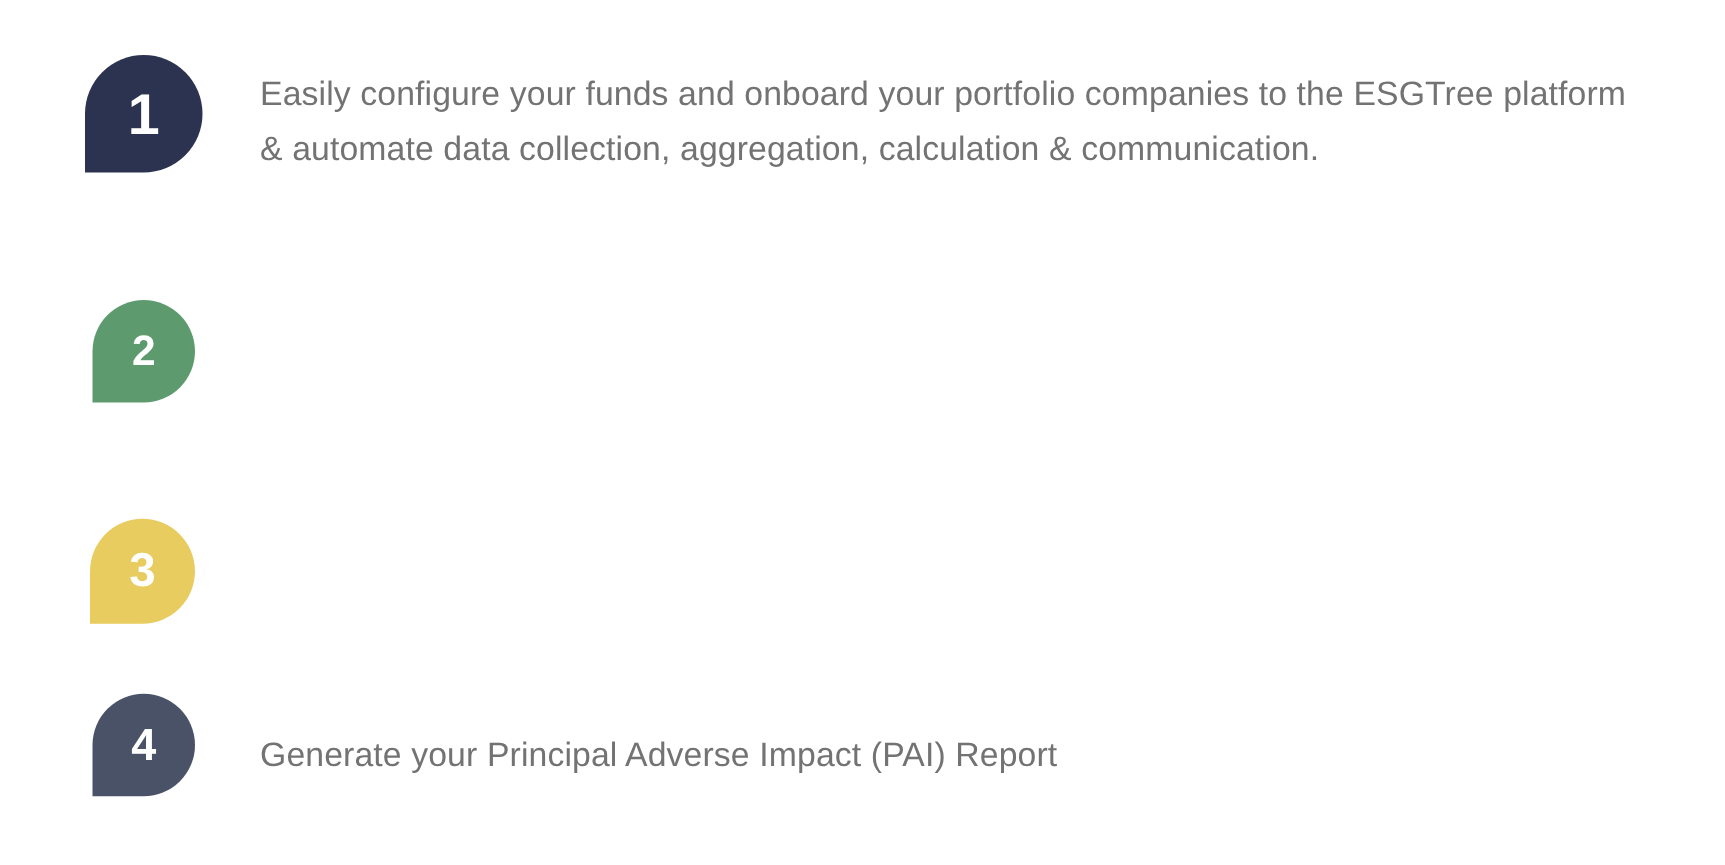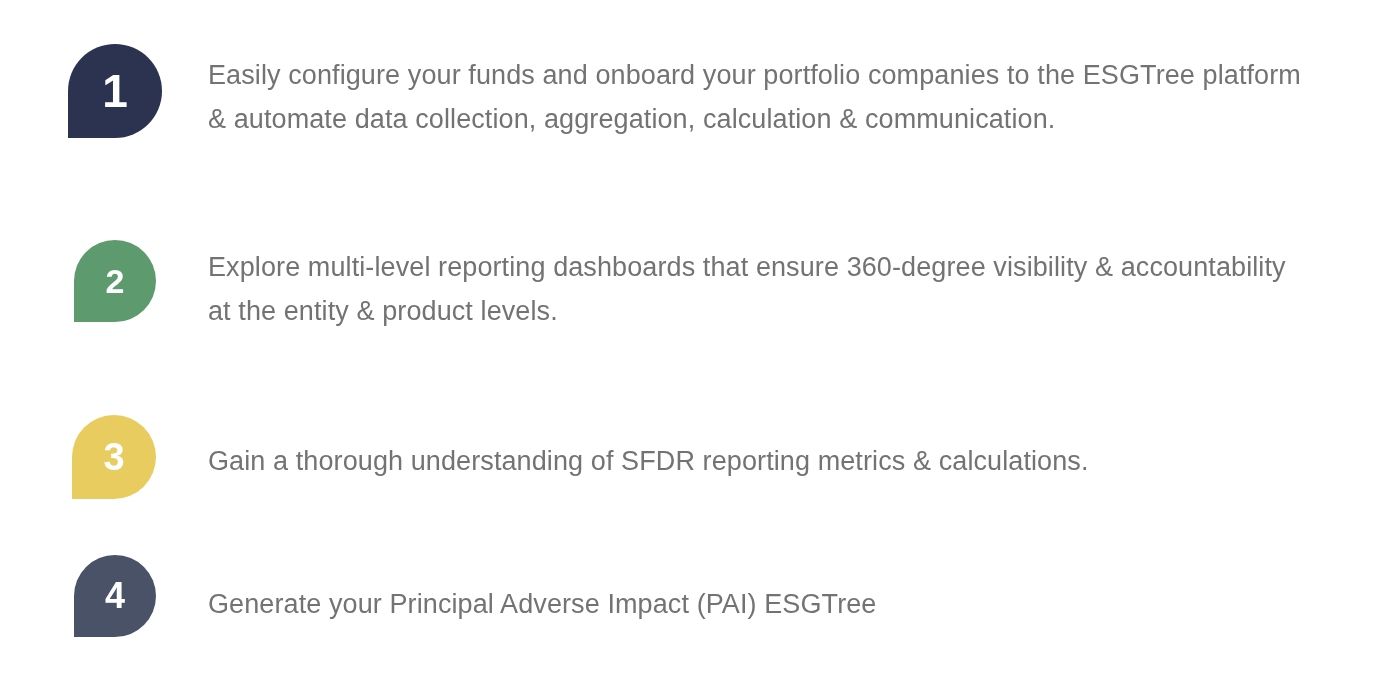--- a/index.html
+++ b/index.html
@@ -97,30 +97,28 @@
     <div class="badge" style="background: rgb(43, 51, 80);">
       <span>1</span>
     </div>
     <div class="step-text">Easily configure your funds and onboard your portfolio companies to the ESGTree platform &amp; automate data collection, aggregation, calculation &amp; communication.</div>
   </div>
 
   <div class="step-row" id="row-2">
     <div class="badge" style="background: rgb(93, 155, 111);">
       <span>2</span>
     </div>
-    <div class="step-text">Explore multi-level reporting dashboards that ensure 360-degree visibility &amp; accountability at the entity &amp; product levels.</div>
   </div>
 
   <div class="step-row" id="row-3">
     <div class="badge" style="background: rgb(233, 204, 95);">
       <span>3</span>
     </div>
-    <div class="step-text">Gain a thorough understanding of SFDR reporting metrics &amp; calculations.</div>
   </div>
 
   <div class="step-row" id="row-4">
     <div class="badge" style="background: rgb(74, 82, 104);">
       <span>4</span>
     </div>
-    <div class="step-text">Generate your Principal Adverse Impact (PAI) ESGTree</div>
+    <div class="step-text">Generate your Principal Adverse Impact (PAI) Report</div>
   </div>
 
 </div>
 
 </body></html>

